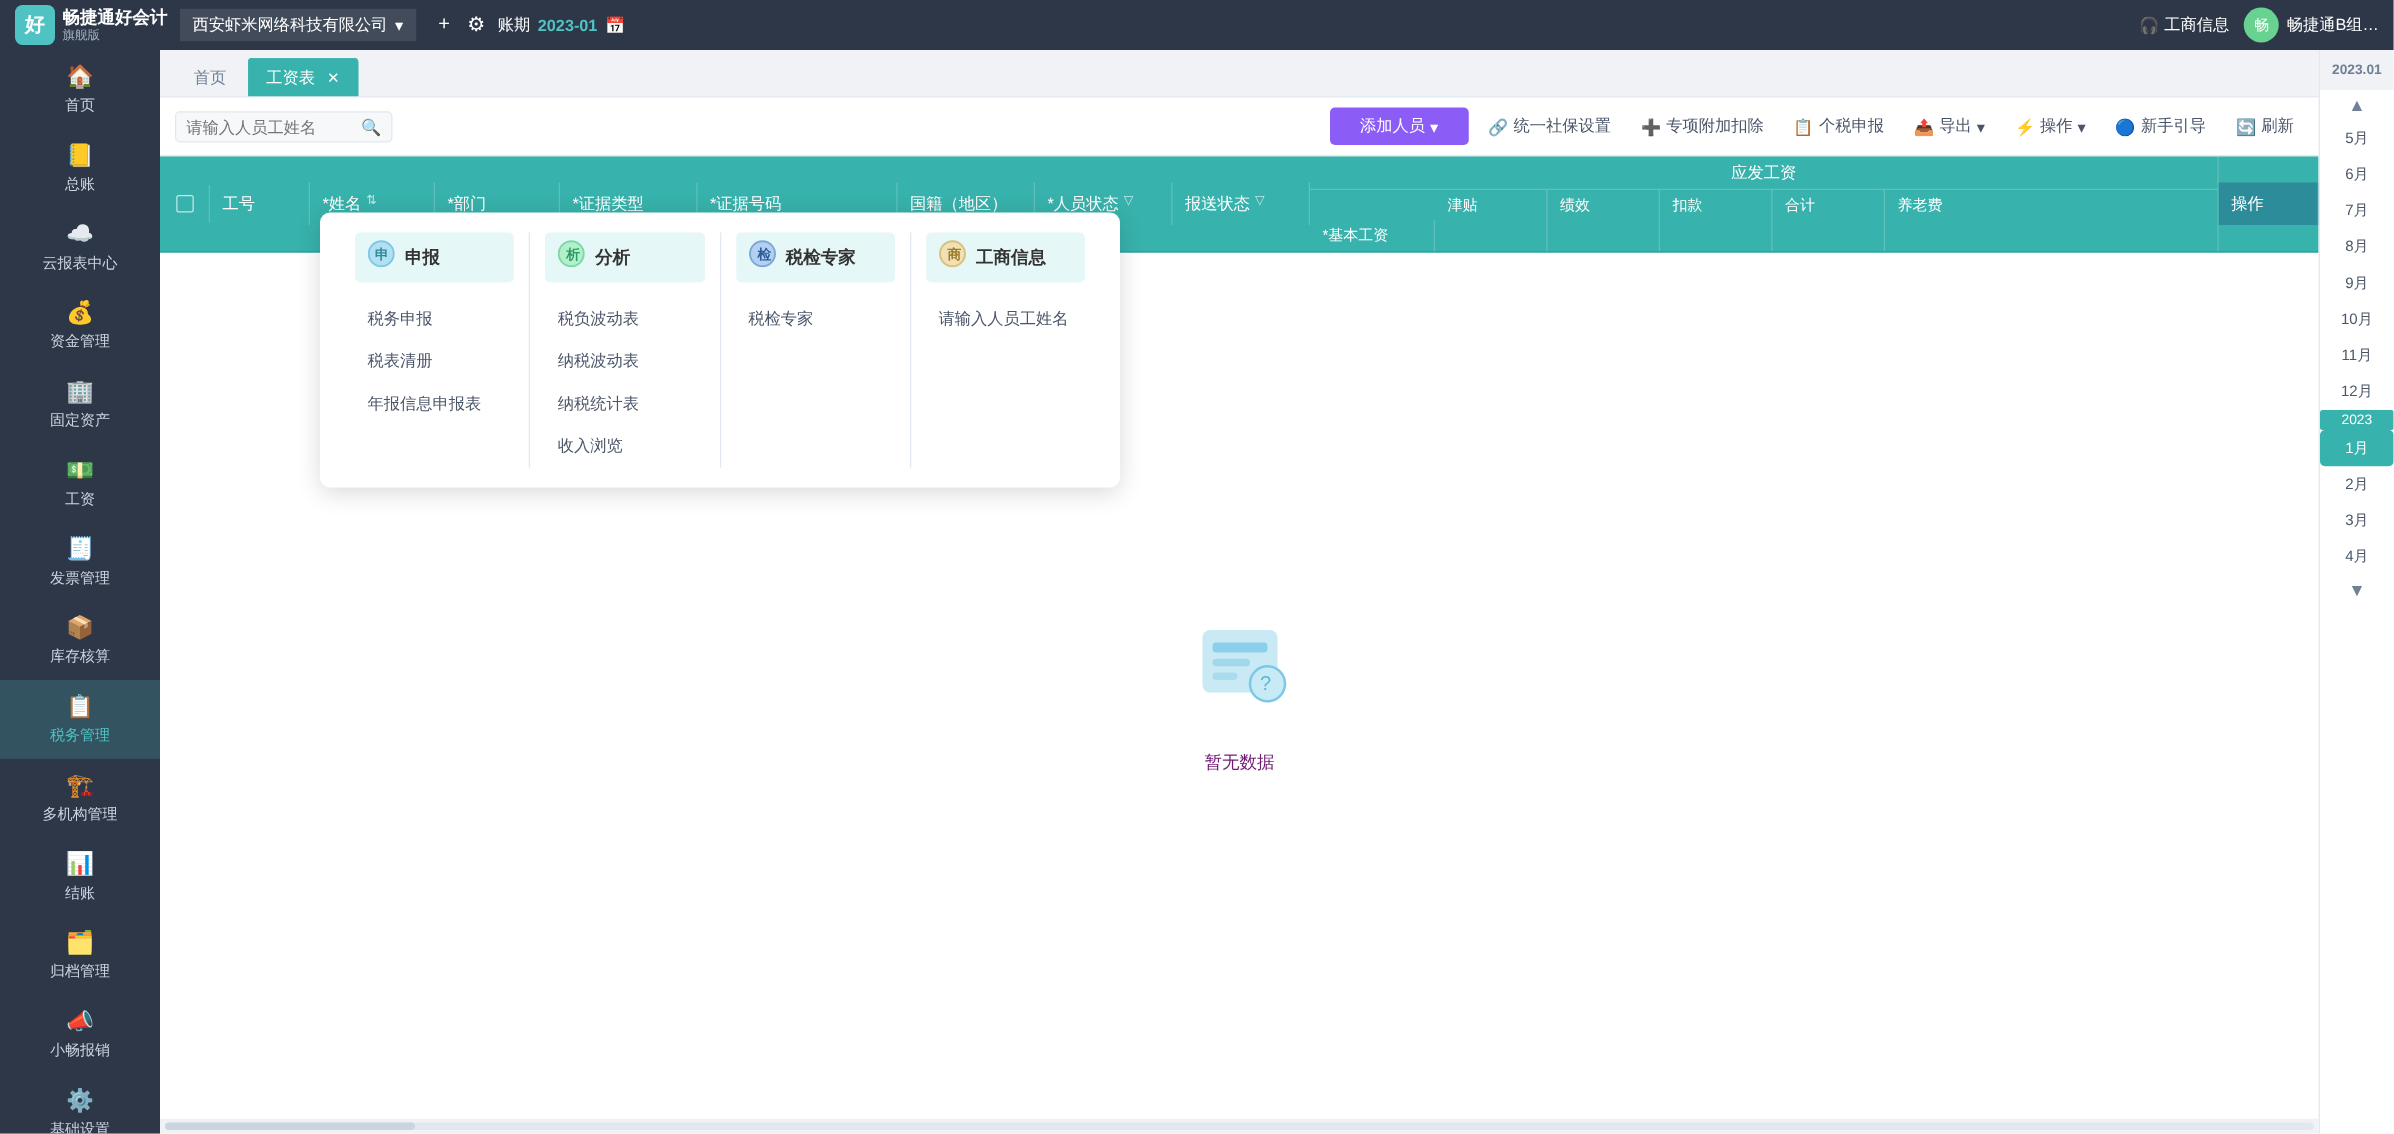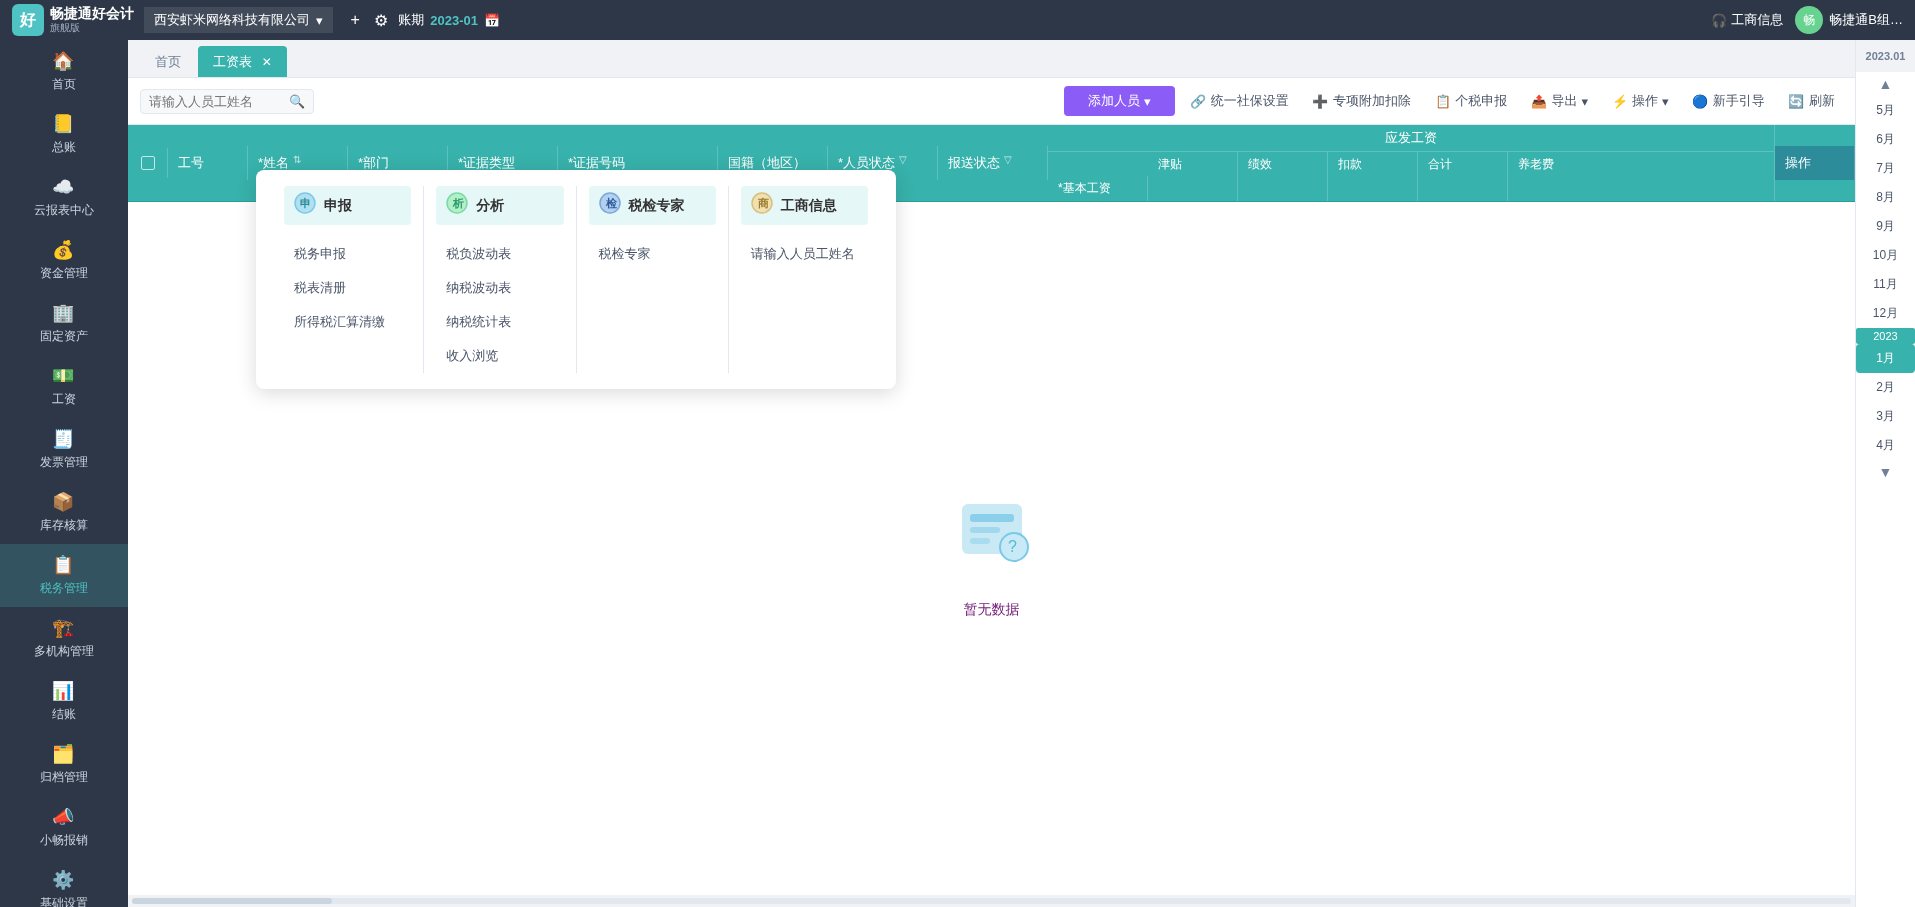--- a/index.html
+++ b/index.html
@@ -324,21 +324,21 @@
             <span class="dropdown-col-icon">
               <svg width="22" height="22" viewBox="0 0 22 22">
                   <circle cx="11" cy="11" r="10" fill="#b2e0f0" stroke="#7cc8e8" stroke-width="1.5"></circle>
                   <text x="6" y="15" font-size="11" fill="#2d8c99">申</text>
                 </svg>
             </span>
             <span>申报</span>
           </div>
           <div class="dropdown-item">税务申报</div>
           <div class="dropdown-item">税表清册</div>
-          <div class="dropdown-item">所得税汇算清缴</div>
+          <div class="dropdown-item">年报信息申报表</div>
         </div>
 
         <div class="dropdown-col">
           <div class="dropdown-col-header">
             <span class="dropdown-col-icon">
               <svg width="22" height="22" viewBox="0 0 22 22">
                   <circle cx="11" cy="11" r="10" fill="#b2f0c8" stroke="#7cd8a8" stroke-width="1.5"></circle>
                   <text x="7" y="15" font-size="11" fill="#2d9c6c">析</text>
                 </svg>
             </span>

